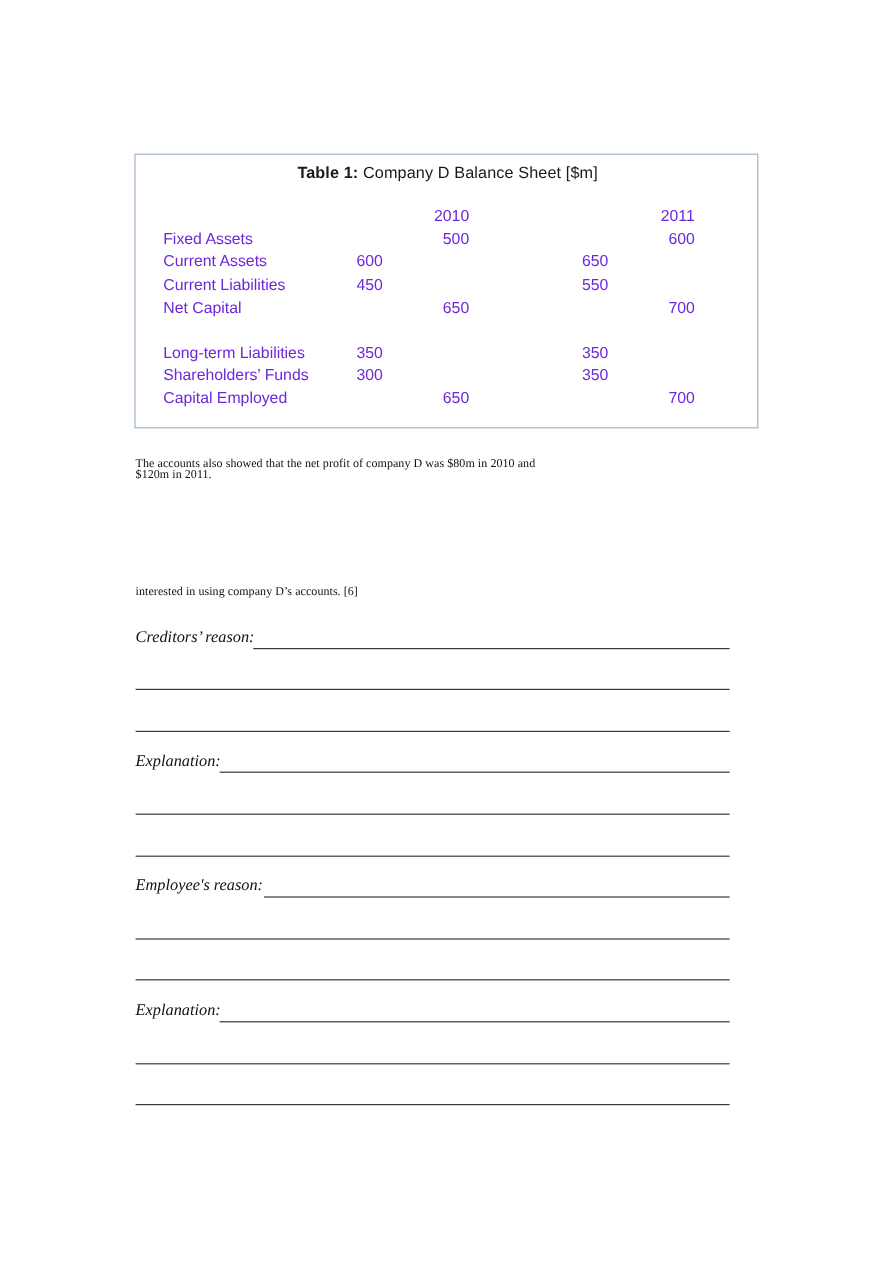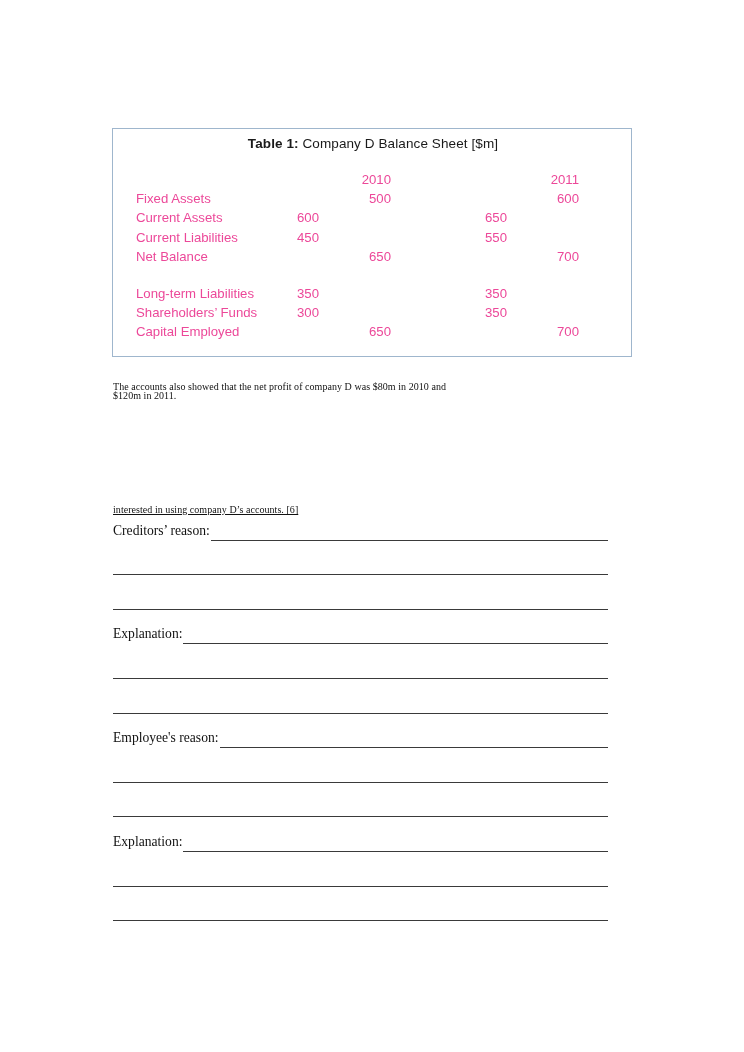--- a/index.html
+++ b/index.html
@@ -54,21 +54,21 @@
   .bs-grid {
     position: absolute;
     left: 0;
     top: 43px;
     width: 520px;
   }
   .bs-row {
     position: relative;
     height: 19.2px;
     font-size: 13.2px;
-    color: #ec4899;
+    color: #6d28d9;
   }
   .bs-row.spacer {
     height: 18px;
   }
   .bs-row .lbl {
     position: absolute;
     left: 23px;
     top: 0;
     white-space: nowrap;
     text-align: right;
@@ -93,32 +93,32 @@
     left: 113px;
     width: 500px;
     font-family: "Liberation Serif", serif;
     font-size: 10px;
     color: #111111;
     letter-spacing: 0.05px;
   }
   .prose.p1 { top: 381px; }
   .prose.p1b { top: 390px; }
   .prose.q1 { top: 455px; }
-  .prose.q1b { top: 504px; text-decoration: underline; }
+  .prose.q1b { top: 488px; }
   .q-num { font-weight: bold; }
   .q-gap { display: inline-block; width: 6px; }
 
   
   .answers {
     position: absolute;
     left: 113px;
     top: 512px;
     width: 495px;
   }
-  .ans-group { position: relative; }
+  .ans-group { position: relative; font-style: italic; }
   .ans-line {
     position: relative;
     height: 34.6px;
     width: 495px;
   }
   .ans-line .rule {
     position: absolute;
     left: 0;
     bottom: 6px;
     width: 495px;
@@ -178,21 +178,21 @@
 
       <div class="bs-row">
         <span class="lbl">Current Liabilities</span>
         <span class="c c1">450</span>
         <span class="c c2"></span>
         <span class="c c3">550</span>
         <span class="c c4"></span>
       </div>
 
       <div class="bs-row">
-        <span class="lbl">Net Balance</span>
+        <span class="lbl">Net Capital</span>
         <span class="c c1"></span>
         <span class="c c2">650</span>
         <span class="c c3"></span>
         <span class="c c4">700</span>
       </div>
 
       <div class="bs-row spacer"></div>
 
       <div class="bs-row">
         <span class="lbl">Long-term Liabilities</span>

